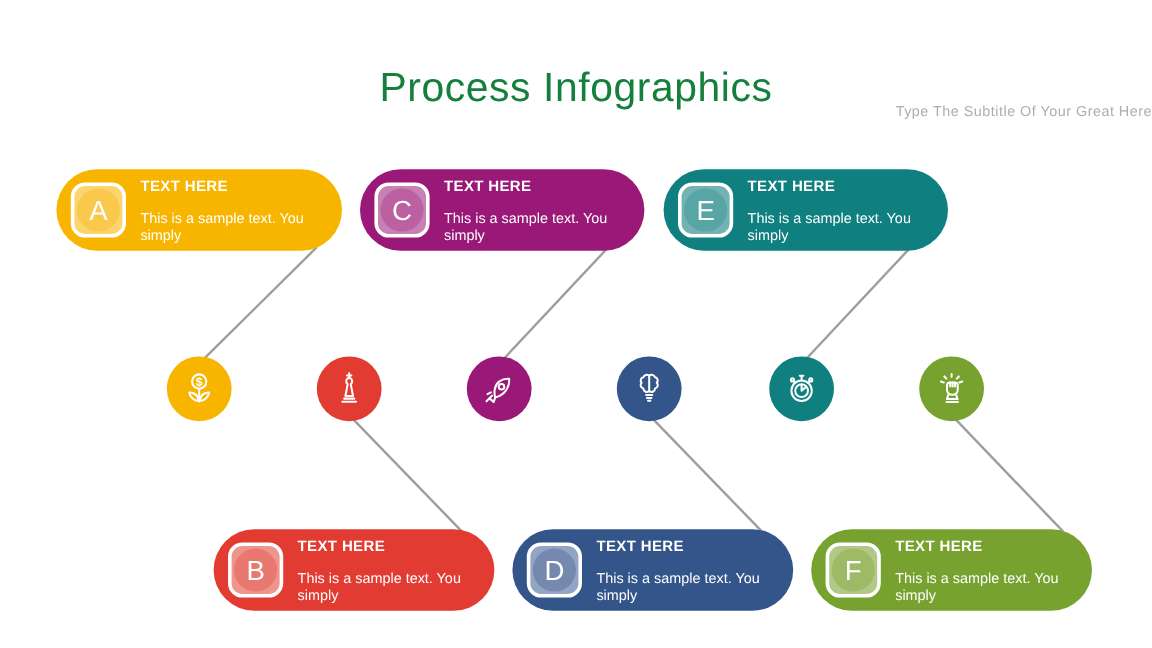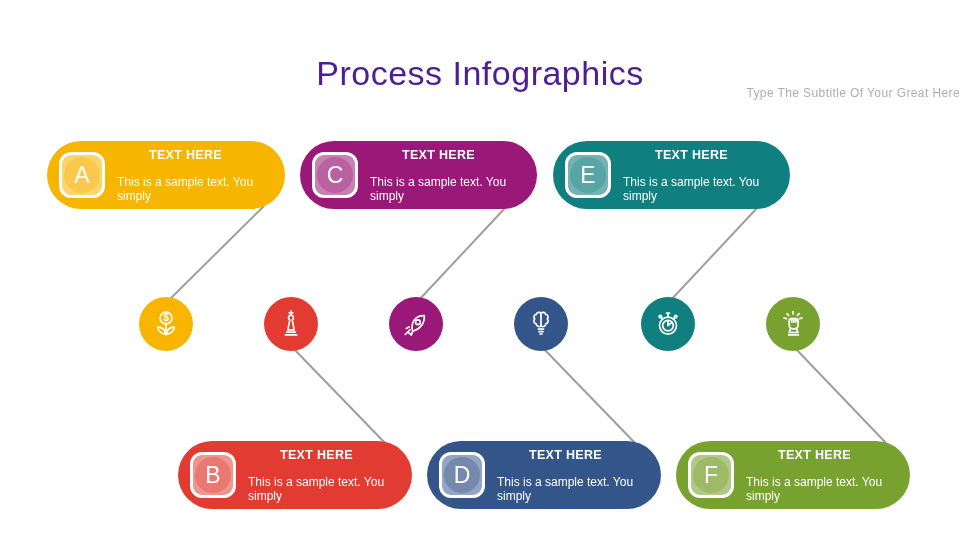--- a/index.html
+++ b/index.html
@@ -34,39 +34,39 @@
     width:46px;height:46px;border:3px solid #ffffff;border-radius:12px;
     box-sizing:border-box;display:flex;align-items:center;justify-content:center;
     flex:0 0 auto;
   }
   .badge-circle{
     width:36px;height:36px;border-radius:50%;
     display:flex;align-items:center;justify-content:center;
     color:#ffffff;font-size:23px;line-height:1;
   }
   .card-text{margin-left:12px;color:#ffffff;}
-  .card-title{font-weight:bold;font-size:12.5px;letter-spacing:.3px;margin-left:32px;}
+  .card-title{font-weight:bold;font-size:12.5px;letter-spacing:.3px;}
   .card-body{font-size:12px;margin-top:13px;}
   
   .node{
     position:absolute;top:297px;width:54px;height:54px;border-radius:50%;z-index:2;
     display:flex;align-items:center;justify-content:center;
   }
   #node-1{left:139px;} #node-2{left:264px;} #node-3{left:389px;}
   #node-4{left:514px;} #node-5{left:641px;} #node-6{left:766px;}
   .node svg{display:block;}
   .icon-stroke{fill:none;stroke:#ffffff;stroke-width:1.6;stroke-linecap:round;stroke-linejoin:round;}
   .icon-text{fill:#ffffff;font-size:9.5px;font-weight:bold;font-family:"Liberation Sans",sans-serif;}
 </style>
 </head>
 <body>
 
 <div class="slide">
 
-  <h1 class="title" style="color: #4c1d95;">Process Infographics</h1>
+  <h1 class="title" style="color: #15803d;">Process Infographics</h1>
   <div class="subtitle" style="color: rgb(174, 174, 174);">Type The Subtitle Of Your Great Here</div>
 
   <svg class="connectors" viewBox="0 0 960 540">
     <line class="connector" x1="264" y1="206" x2="168" y2="301" style="stroke: rgb(158, 158, 158);"></line>
     <line class="connector" x1="506" y1="207" x2="418" y2="301" style="stroke: rgb(158, 158, 158);"></line>
     <line class="connector" x1="758" y1="207" x2="670" y2="301" style="stroke: rgb(158, 158, 158);"></line>
     <line class="connector" x1="293" y1="348" x2="385" y2="443" style="stroke: rgb(158, 158, 158);"></line>
     <line class="connector" x1="543" y1="348" x2="635" y2="443" style="stroke: rgb(158, 158, 158);"></line>
     <line class="connector" x1="795" y1="348" x2="886" y2="443" style="stroke: rgb(158, 158, 158);"></line>
   </svg>

